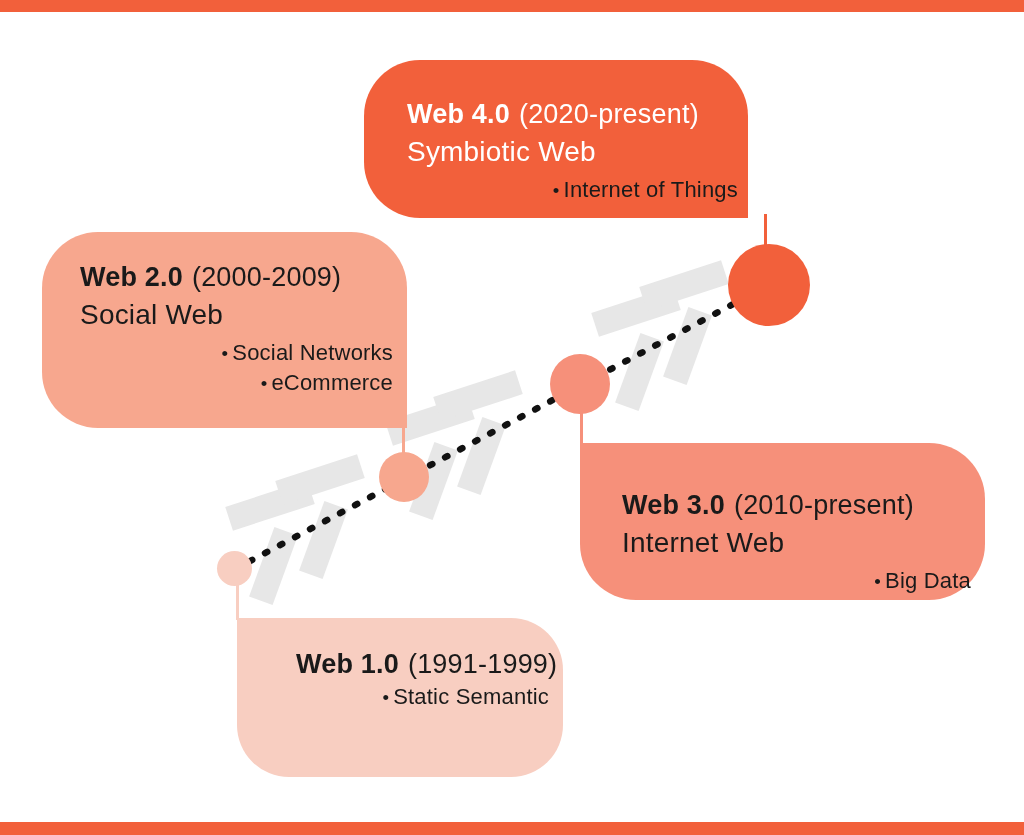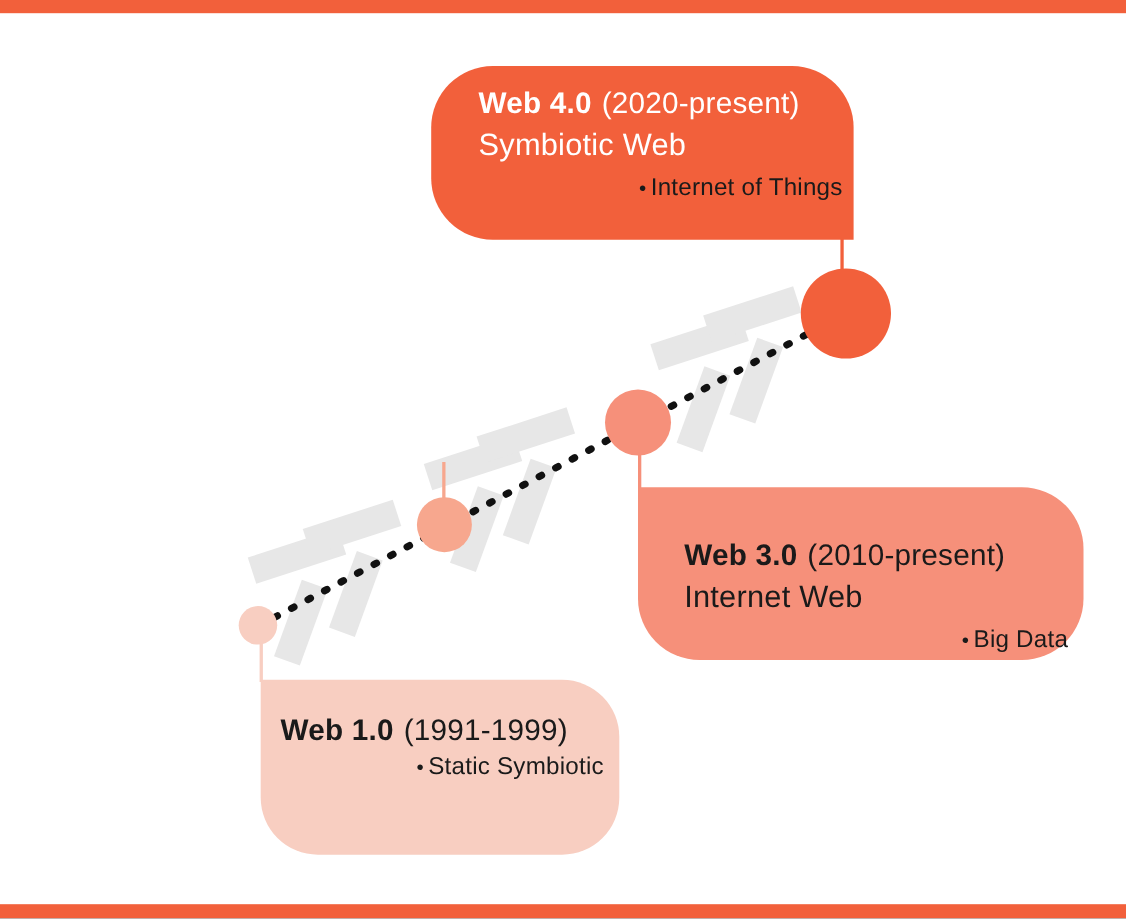--- a/index.html
+++ b/index.html
@@ -30,27 +30,27 @@
   
   .circle{position:absolute;border-radius:50%;}
   .circle.c1{left:217px;top:551px;width:35px;height:35px;background:#F8CEC1;}
   .circle.c2{left:379px;top:452px;width:50px;height:50px;background:#F7A78E;}
   .circle.c3{left:550px;top:354px;width:60px;height:60px;background:#F6907A;}
   .circle.c4{left:728px;top:244px;width:82px;height:82px;background:#F2603B;}
 
   
   .card{position:absolute;box-sizing:border-box;color:#1A1A1A;}
   .card-web1{left:237px;top:618px;width:326px;height:159px;background:#F8CEC1;
-             border-radius:0 52px 52px 52px;padding:28px 14px 0 18px;}
+             border-radius:0 52px 52px 52px;padding:28px 14px 0 59px;}
   .card-web2{left:42px;top:232px;width:365px;height:196px;background:#F7A78E;
              border-radius:56px 56px 0 56px;padding:27px 14px 0 38px;}
   .card-web3{left:580px;top:443px;width:405px;height:157px;background:#F6907A;
              border-radius:0 56px 56px 56px;padding:44px 14px 0 42px;}
-  .card-web4{left:392px;top:60px;width:384px;height:158px;background:#F2603B;
-             border-radius:56px 56px 0 56px;padding:16px 10px 0 43px;}
+  .card-web4{left:364px;top:60px;width:384px;height:158px;background:#F2603B;
+             border-radius:56px 56px 0 56px;padding:36px 10px 0 43px;}
 
   .card-title{font-size:27px;line-height:36px;white-space:nowrap;}
   .era-name{font-weight:700;margin-right:9px;}
   .card-subtitle{font-size:28px;line-height:34px;margin:3px 0 6px 0;white-space:nowrap;}
   .bullet-line{font-size:22px;line-height:29px;white-space:nowrap;text-align:right;}
   .bullet{font-size:.85em;margin-right:4px;}
 </style>
 </head>
 <body>
 
@@ -86,37 +86,49 @@
   <div class="card card-web4" style="background-color: rgb(242, 96, 59);">
     <div class="card-title" style="color: rgb(255, 255, 255);">
       <span class="era-name">Web 4.0</span><span class="era-period">(2020-present)</span>
     </div>
     <div class="card-subtitle" style="color: rgb(255, 255, 255);">Symbiotic Web</div>
     <div class="bullet-line" style="color: rgb(26, 26, 26);">
       <span class="bullet">•</span><span>Internet of Things</span>
     </div>
   </div>
 
+  <div class="card card-web2" style="background-color: rgb(247, 167, 142); color: rgb(26, 26, 26);">
+    <div class="card-title">
+      <span class="era-name">Web 2.0</span><span class="era-period">(2000-2009)</span>
+    </div>
+    <div class="card-subtitle">Social Web</div>
+    <div class="bullet-line">
+      <span class="bullet">•</span><span>Social Networks</span>
+    </div>
+    <div class="bullet-line">
+      <span class="bullet">•</span><span>eCommerce</span>
+    </div>
+  </div>
 
   <div class="card card-web3" style="background-color: rgb(246, 144, 122); color: rgb(26, 26, 26);">
     <div class="card-title">
       <span class="era-name">Web 3.0</span><span class="era-period">(2010-present)</span>
     </div>
     <div class="card-subtitle">Internet Web</div>
     <div class="bullet-line">
       <span class="bullet">•</span><span>Big Data</span>
     </div>
   </div>
 
   <div class="card card-web1" style="background-color: rgb(248, 206, 193); color: rgb(26, 26, 26);">
     <div class="card-title">
       <span class="era-name">Web 1.0</span><span class="era-period">(1991-1999)</span>
     </div>
     <div class="bullet-line">
-      <span class="bullet">•</span><span>Static Symbiotic</span>
+      <span class="bullet">•</span><span>Static Semantic</span>
     </div>
   </div>
 
   <div class="circle c1" style="background-color: rgb(248, 206, 193);"></div>
   <div class="circle c2" style="background-color: rgb(247, 167, 142);"></div>
   <div class="circle c3" style="background-color: rgb(246, 144, 122);"></div>
   <div class="circle c4" style="background-color: rgb(242, 96, 59);"></div>
 
 </div>
 

